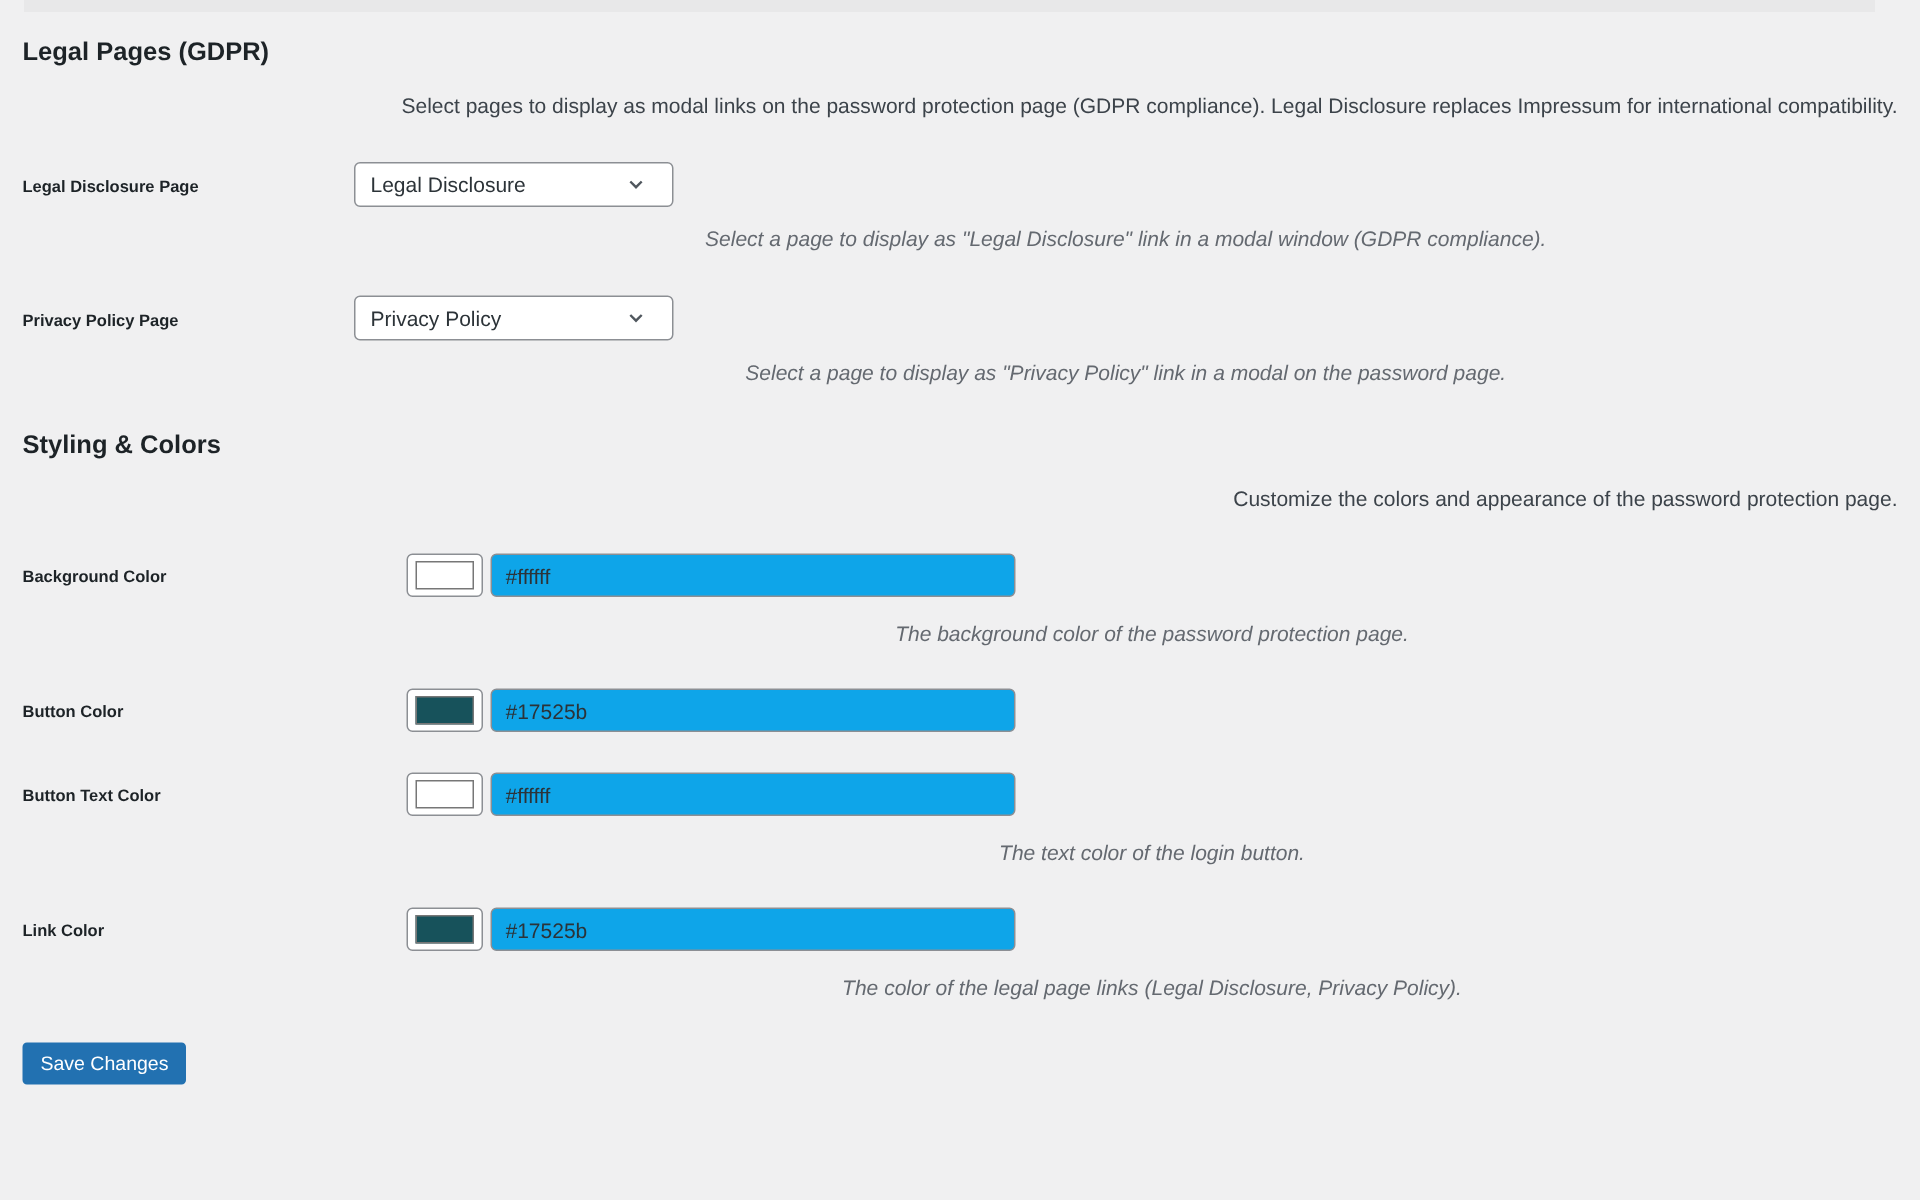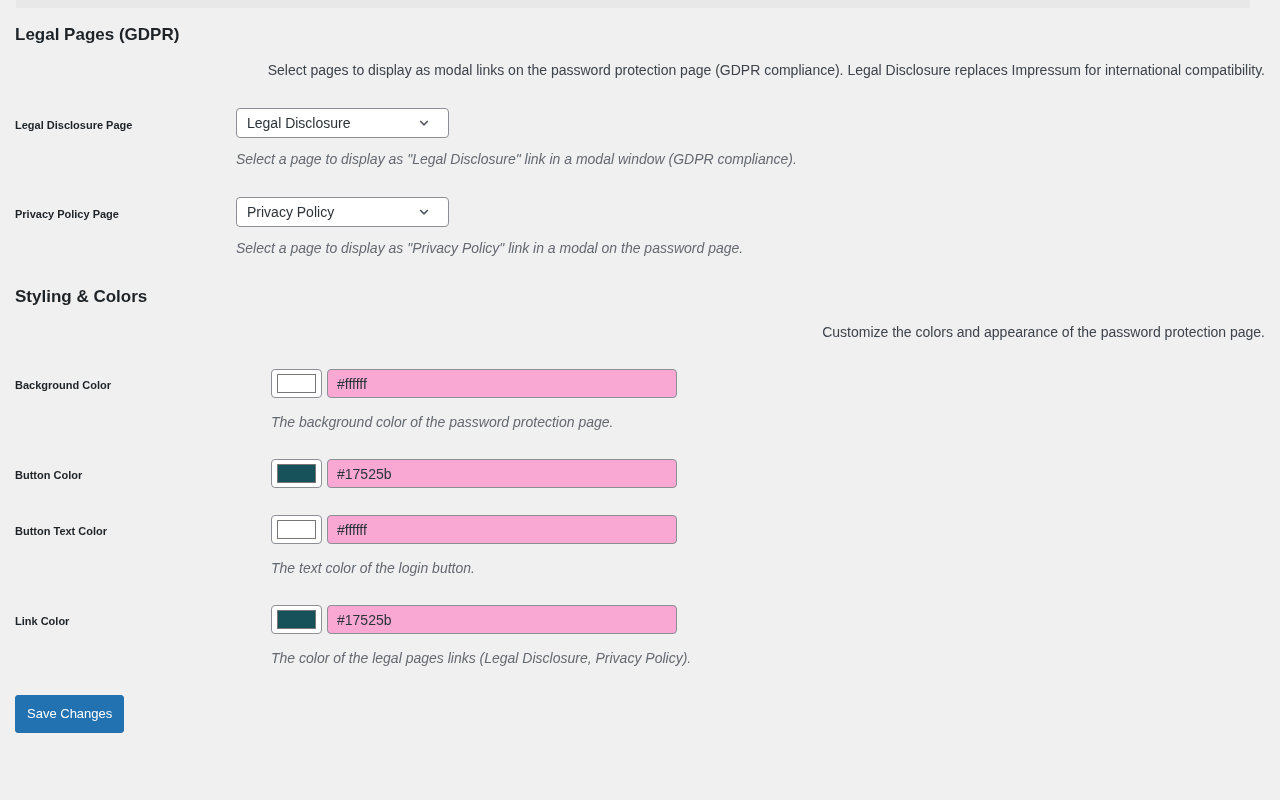--- a/index.html
+++ b/index.html
@@ -46,32 +46,32 @@
   .color-swatch {
     width:51px; height:29px; background:#fff;
     border:1px solid #8c8f94; border-radius:4px;
     padding:4px 5px; cursor:pointer;
   }
   .color-swatch .swatch-inner {
     width:100%; height:100%; border:1px solid #777777;
   }
   input.hex-input {
     width:350px; height:29px; margin-left:5px;
-    border:1px solid #8c8f94; border-radius:4px; background:#f9a8d4;
+    border:1px solid #8c8f94; border-radius:4px; background:#0ea5e9;
     padding:0 9px; font-size:14px; color:#2c3338;
     font-family:"Liberation Sans", sans-serif; outline:none;
   }
   p.help {
     font-style:italic; font-size:14px; line-height:20px;
-    color:#646970; margin:11px 0 0;
+    color:#646970; margin:11px 0 0;text-align:center;
   }
   .colors-rows p.help { margin-top:14px; }
   .submit-wrap { margin-top:8px; }
   button.save-btn {
-    display:inline-block; height:38px; padding:0 11px;
+    display:inline-block; height:28px; padding:0 11px;
     background:#2271b1; border:1px solid #2271b1; border-radius:3px;
     color:#ffffff; font-size:13px; font-family:"Liberation Sans", sans-serif;
     cursor:pointer; line-height:26px;
   }
 </style>
 </head>
 <body>
 
 <div class="top-strip"></div>
 
@@ -159,21 +159,21 @@
 
     <div class="field-row">
       <div class="field-label">Link Color</div>
       <div class="field-main">
         <div class="control-line">
           <div class="color-swatch">
             <div class="swatch-inner" style="background: rgb(23, 82, 91);"></div>
           </div>
           <input class="hex-input" type="text" value="#17525b" style="">
         </div>
-        <p class="help">The color of the legal pages links (Legal Disclosure, Privacy Policy).</p>
+        <p class="help">The color of the legal page links (Legal Disclosure, Privacy Policy).</p>
       </div>
     </div>
 
   </div>
 
   <div class="submit-wrap">
     <button class="save-btn">Save Changes</button>
   </div>
 
 </div>

